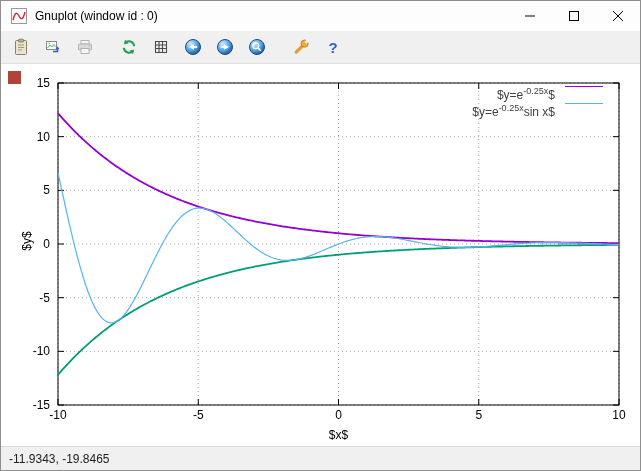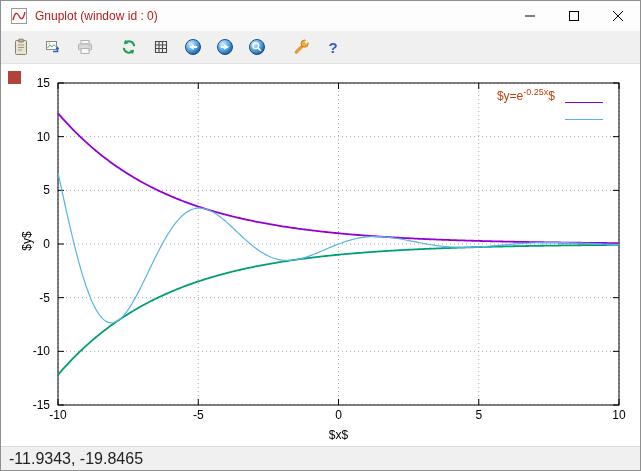--- a/index.html
+++ b/index.html
@@ -1,43 +1,43 @@
 <!DOCTYPE html>
 <html><head>
 <meta charset="utf-8">
 <style>
   html,body{margin:0;padding:0;background:#d8d8d8;}
   .window{width:641px;height:471px;box-sizing:border-box;border:1px solid #8f8f8f;background:#fff;
     display:flex;flex-direction:column;font-family:"Liberation Sans",sans-serif;overflow:hidden;}
   
   .titlebar{height:30px;flex:0 0 auto;display:flex;align-items:center;background:#fdfdfd;padding-left:10px;}
   .titlebar-icon{width:16px;height:16px;margin-right:8px;flex:0 0 auto;}
-  .title-text{font-size:12px;color:#b91c1c;}
+  .title-text{font-size:12px;color:#000000;}
   .win-controls{margin-left:auto;display:flex;height:100%;}
   .win-btn{width:44px;height:100%;display:flex;align-items:center;justify-content:center;}
   
   .toolbar{height:32px;flex:0 0 auto;background:#f0f0f0;border-bottom:1px solid #e2e2e2;
     display:flex;align-items:center;padding:0 6px;}
   .tb-btn{width:28px;height:26px;display:flex;align-items:center;justify-content:center;border-radius:3px;margin-right:4px;}
   .group-gap{width:12px;flex:0 0 auto;}
   .help-glyph{font-size:15px;font-weight:bold;color:#2b5fd9;line-height:1;}
   
   .canvas{flex:1 1 auto;position:relative;background:#fff;}
   .plot{position:absolute;left:0;top:0;}
   .plot text{font-size:12px;fill:#000;font-family:"Liberation Sans",sans-serif;}
   .red-marker{position:absolute;left:7px;top:7px;width:13px;height:13px;background:#b04438;}
   .x-label{position:absolute;left:57px;width:561px;text-align:center;top:364px;font-size:12px;color:#000;}
   .y-label{position:absolute;left:26px;top:177px;transform:translate(-50%,-50%) rotate(-90deg);font-size:12px;color:#000;}
   .legend{position:absolute;top:22px;right:37px;}
-  .legend-row{display:flex;align-items:flex-end;justify-content:flex-end;height:17px;font-size:12px;color:#c2410c;}
+  .legend-row{display:flex;align-items:flex-start;justify-content:flex-end;height:17px;font-size:12px;color:#404040;}
   .legend-row sup{font-size:9px;}
   .legend-sample{width:38px;border-top:2px solid #000;margin-left:10px;flex:0 0 auto;}
   
   .statusbar{height:23px;flex:0 0 auto;background:#f0f0f0;border-top:1px solid #dcdcdc;
-    display:flex;align-items:center;padding-left:8px;font-size:16px;color:#222;}
+    display:flex;align-items:center;padding-left:8px;font-size:12px;color:#222;}
 </style>
 </head>
 <body>
 
 <svg width="0" height="0" style="position:absolute">
   <defs>
     <radialGradient id="zoomGrad" cx="35%" cy="30%" r="75%">
       <stop offset="0%" stop-color="#d6ecff"></stop>
       <stop offset="55%" stop-color="#58a7e8"></stop>
       <stop offset="100%" stop-color="#17578f"></stop>
@@ -201,20 +201,21 @@
         <polyline points="57.00,108.86 58.40,115.25 59.81,121.65 61.21,128.04 62.61,134.42 64.01,140.75 65.42,147.03 66.82,153.25 68.22,159.37 69.62,165.41 71.03,171.33 72.43,177.13 73.83,182.79 75.23,188.30 76.64,193.66 78.04,198.85 79.44,203.86 80.84,208.69 82.25,213.32 83.65,217.75 85.05,221.97 86.45,225.97 87.86,229.76 89.26,233.32 90.66,236.66 92.06,239.76 93.47,242.64 94.87,245.27 96.27,247.67 97.67,249.83 99.08,251.76 100.48,253.45 101.88,254.91 103.28,256.13 104.69,257.12 106.09,257.89 107.49,258.43 108.89,258.76 110.30,258.87 111.70,258.77 113.10,258.47 114.50,257.96 115.91,257.27 117.31,256.39 118.71,255.33 120.11,254.10 121.52,252.71 122.92,251.16 124.32,249.46 125.72,247.62 127.13,245.65 128.53,243.56 129.93,241.35 131.33,239.03 132.74,236.62 134.14,234.12 135.54,231.54 136.94,228.88 138.35,226.17 139.75,223.40 141.15,220.58 142.55,217.73 143.96,214.85 145.36,211.94 146.76,209.03 148.16,206.11 149.57,203.20 150.97,200.30 152.37,197.41 153.77,194.55 155.18,191.73 156.58,188.94 157.98,186.20 159.38,183.51 160.79,180.87 162.19,178.30 163.59,175.80 164.99,173.37 166.40,171.02 167.80,168.74 169.20,166.56 170.60,164.46 172.01,162.46 173.41,160.55 174.81,158.74 176.21,157.03 177.62,155.42 179.02,153.92 180.42,152.52 181.82,151.23 183.23,150.05 184.63,148.97 186.03,148.01 187.43,147.15 188.84,146.39 190.24,145.75 191.64,145.21 193.04,144.77 194.45,144.44 195.85,144.21 197.25,144.08 198.65,144.04 200.06,144.10 201.46,144.26 202.86,144.50 204.26,144.83 205.67,145.25 207.07,145.74 208.47,146.32 209.87,146.96 211.28,147.68 212.68,148.47 214.08,149.32 215.48,150.22 216.89,151.19 218.29,152.20 219.69,153.27 221.09,154.37 222.50,155.52 223.90,156.70 225.30,157.92 226.70,159.16 228.11,160.43 229.51,161.72 230.91,163.02 232.31,164.33 233.72,165.66 235.12,166.99 236.52,168.32 237.92,169.65 239.33,170.97 240.73,172.28 242.13,173.58 243.53,174.87 244.94,176.14 246.34,177.38 247.74,178.61 249.14,179.80 250.55,180.97 251.95,182.10 253.35,183.21 254.75,184.27 256.16,185.30 257.56,186.29 258.96,187.24 260.36,188.15 261.77,189.01 263.17,189.83 264.57,190.60 265.97,191.32 267.38,192.00 268.78,192.63 270.18,193.21 271.58,193.74 272.99,194.22 274.39,194.66 275.79,195.04 277.19,195.38 278.60,195.66 280.00,195.90 281.40,196.09 282.80,196.23 284.21,196.33 285.61,196.38 287.01,196.39 288.41,196.36 289.82,196.28 291.22,196.16 292.62,196.01 294.02,195.81 295.43,195.58 296.83,195.31 298.23,195.01 299.63,194.68 301.04,194.31 302.44,193.92 303.84,193.50 305.24,193.06 306.65,192.59 308.05,192.11 309.45,191.60 310.85,191.07 312.26,190.53 313.66,189.97 315.06,189.40 316.46,188.83 317.87,188.24 319.27,187.64 320.67,187.04 322.07,186.44 323.48,185.83 324.88,185.22 326.28,184.62 327.68,184.02 329.09,183.42 330.49,182.83 331.89,182.24 333.29,181.67 334.70,181.10 336.10,180.54 337.50,180.00 338.90,179.47 340.31,178.95 341.71,178.46 343.11,177.97 344.51,177.51 345.92,177.06 347.32,176.63 348.72,176.22 350.12,175.83 351.53,175.46 352.93,175.11 354.33,174.78 355.73,174.48 357.14,174.20 358.54,173.93 359.94,173.70 361.34,173.48 362.75,173.29 364.15,173.12 365.55,172.97 366.95,172.84 368.36,172.73 369.76,172.65 371.16,172.59 372.56,172.55 373.97,172.53 375.37,172.53 376.77,172.55 378.17,172.58 379.58,172.64 380.98,172.72 382.38,172.81 383.78,172.92 385.19,173.04 386.59,173.18 387.99,173.34 389.39,173.50 390.80,173.68 392.20,173.88 393.60,174.08 395.00,174.29 396.41,174.52 397.81,174.75 399.21,174.99 400.61,175.24 402.02,175.50 403.42,175.76 404.82,176.02 406.22,176.29 407.63,176.56 409.03,176.84 410.43,177.11 411.83,177.39 413.24,177.66 414.64,177.94 416.04,178.21 417.44,178.49 418.85,178.76 420.25,179.02 421.65,179.28 423.05,179.54 424.46,179.79 425.86,180.04 427.26,180.28 428.66,180.52 430.07,180.74 431.47,180.96 432.87,181.17 434.27,181.38 435.68,181.57 437.08,181.75 438.48,181.93 439.88,182.10 441.29,182.26 442.69,182.40 444.09,182.54 445.49,182.67 446.90,182.78 448.30,182.89 449.70,182.99 451.10,183.07 452.51,183.15 453.91,183.22 455.31,183.27 456.71,183.32 458.12,183.36 459.52,183.38 460.92,183.40 462.32,183.41 463.72,183.41 465.13,183.40 466.53,183.38 467.93,183.35 469.33,183.31 470.74,183.27 472.14,183.22 473.54,183.16 474.94,183.10 476.35,183.03 477.75,182.95 479.15,182.87 480.55,182.78 481.96,182.68 483.36,182.58 484.76,182.48 486.16,182.37 487.57,182.26 488.97,182.15 490.37,182.03 491.77,181.91 493.18,181.79 494.58,181.67 495.98,181.55 497.38,181.42 498.79,181.30 500.19,181.17 501.59,181.04 502.99,180.92 504.40,180.79 505.80,180.67 507.20,180.55 508.60,180.43 510.01,180.31 511.41,180.19 512.81,180.07 514.21,179.96 515.62,179.85 517.02,179.75 518.42,179.64 519.82,179.55 521.23,179.45 522.63,179.36 524.03,179.27 525.43,179.19 526.84,179.11 528.24,179.03 529.64,178.96 531.04,178.89 532.45,178.83 533.85,178.77 535.25,178.72 536.65,178.67 538.06,178.63 539.46,178.59 540.86,178.56 542.26,178.53 543.67,178.50 545.07,178.48 546.47,178.47 547.87,178.46 549.28,178.45 550.68,178.45 552.08,178.45 553.48,178.45 554.89,178.46 556.29,178.48 557.69,178.49 559.09,178.51 560.50,178.54 561.90,178.56 563.30,178.59 564.70,178.63 566.11,178.66 567.51,178.70 568.91,178.74 570.31,178.78 571.72,178.83 573.12,178.88 574.52,178.93 575.92,178.98 577.33,179.03 578.73,179.08 580.13,179.14 581.53,179.19 582.94,179.25 584.34,179.30 585.74,179.36 587.14,179.42 588.55,179.48 589.95,179.53 591.35,179.59 592.75,179.65 594.16,179.70 595.56,179.76 596.96,179.82 598.37,179.87 599.77,179.92 601.17,179.97 602.57,180.03 603.98,180.08 605.38,180.12 606.78,180.17 608.18,180.21 609.59,180.26 610.99,180.30 612.39,180.34 613.79,180.38 615.20,180.41 616.60,180.45 618.00,180.48" fill="none" stroke="#56b4e9" stroke-width="1.2" stroke-linejoin="round"></polyline>
       </svg>
     <div class="red-marker" style="background: rgb(176, 68, 56);"></div>
 
     <div class="legend">
       <div class="legend-row">
         <span class="legend-label"><span>$y=e</span><sup>-0.25x</sup><span>$</span></span>
         <span class="legend-sample" style="border-top: 1.8px solid rgb(148, 0, 211);"></span>
       </div>
       <div class="legend-row">
+        <span class="legend-label"><span>$y=e</span><sup>-0.25x</sup><span>sin x$</span></span>
         <span class="legend-sample" style="border-top: 1.2px solid rgb(86, 180, 233);"></span>
       </div>
     </div>
 
     <span class="x-label">$x$</span>
     <span class="y-label">$y$</span>
   </div>
 
   <div class="statusbar">
     <span>-11.9343, -19.8465</span>

